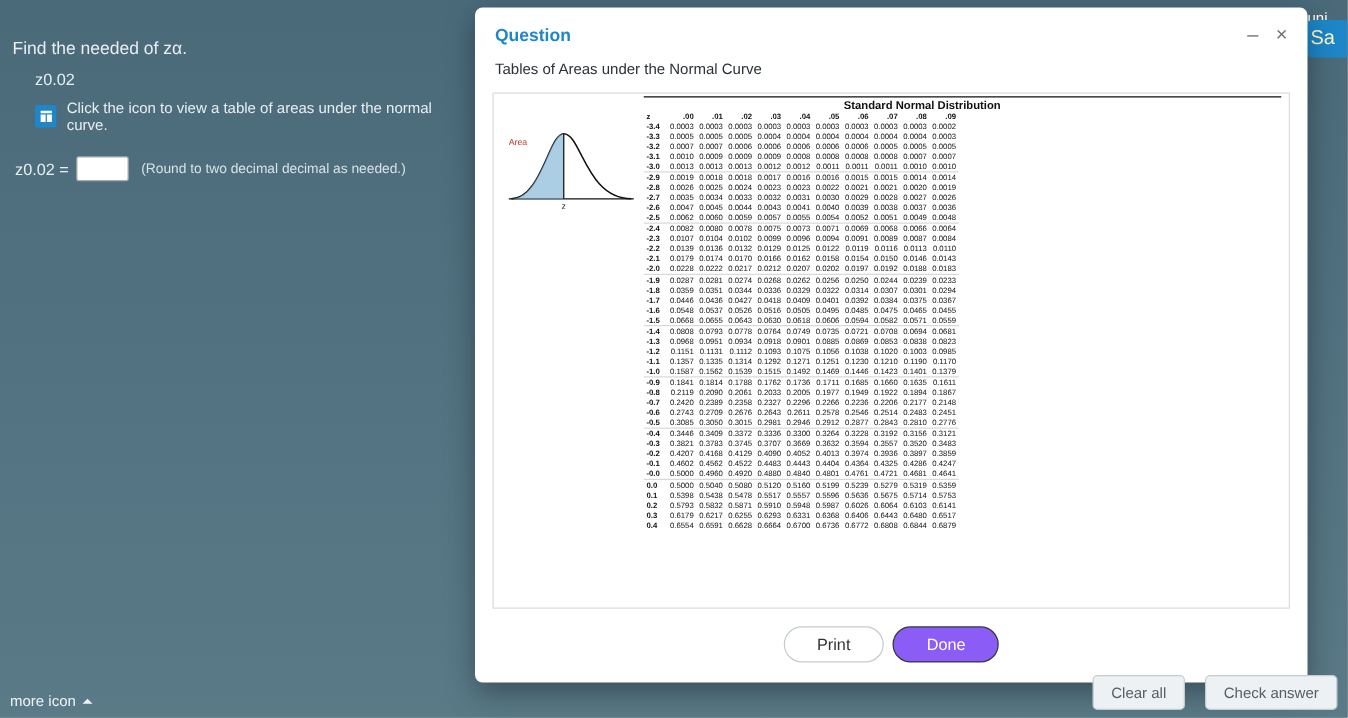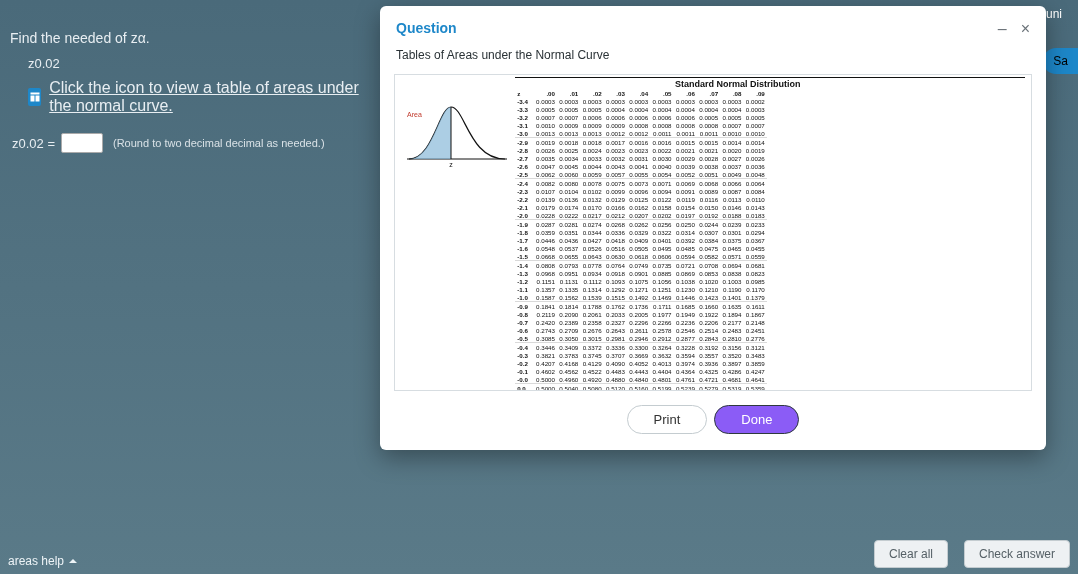--- a/index.html
+++ b/index.html
@@ -4,40 +4,40 @@
 <style>
 * { box-sizing: border-box; margin: 0; padding: 0; }
 html, body { width: 1078px; height: 574px; overflow: hidden; font-family: Arial, Helvetica, sans-serif; background: #4a6a7a; }
 .page { width: 1078px; height: 574px; position: relative; background: linear-gradient(180deg,#4a6a7a 0,#5a7a88 100%); }
 
 .topbar { height: 28px; display:flex; align-items:center; justify-content:flex-end; padding:0 16px; color:#fff; font-size:12px; gap:14px;}
 .topbar .user { font-weight:500; }
 .settings-icon svg { width:16px;height:16px;fill:#e6eef2;}
 .score-line { position:absolute; top:34px; right:48px; color:#eef4f7; font-size:12px;}
 .score-line b{color:#fff;}
-.save-pill{position:absolute;top:48px;right:0;background:#1d87c9;color:#000000;border-radius:14px 0 0 14px;padding:6px 10px;font-size:12px;}
+.save-pill{position:absolute;top:16px;right:0;background:#1d87c9;color:#fef9c3;border-radius:14px 0 0 14px;padding:6px 10px;font-size:16px;}
 
 .sidebar{position:absolute;left:10px;top:30px;width:360px;color:#e8eef2;font-size:13px;}
 .sidebar h3{font-size:14px;font-weight:500;margin-bottom:10px;}
 .sidebar .sub1{margin:8px 0 8px 18px;}
 .link-row{display:flex;align-items:center;gap:8px;margin:8px 0 18px 18px;cursor:pointer;}
 .link-row .ico{width:18px;height:18px;background:#1d87c9;border-radius:2px;display:flex;align-items:center;justify-content:center;}
 .link-row .ico svg{width:12px;height:12px;fill:#fff;}
-.link-text{text-decoration:underline;font-size:16px;}
+.link-text{font-size:12px;}
 .eq-row{margin:12px 0 0 2px;display:flex;align-items:center;gap:6px;font-size:13px;}
 .eq-row input{width:42px;height:20px;border:1px solid #aaa;border-radius:2px;font-size:12px;padding:1px 3px;}
 .round{font-size:11px;opacity:.9;margin-left:4px;}
 
 .morehelp{position:absolute;left:8px;bottom:6px;color:#eef4f7;font-size:12px;display:flex;align-items:center;gap:4px;cursor:pointer;}
 .morehelp svg{width:10px;height:10px;fill:#eef4f7;}
 .clearall{position:absolute;right:130px;bottom:6px;}
 .checkans{position:absolute;right:8px;bottom:6px;}
 .gbtn{background:#eef1f3;border:1px solid #c4ccd0;color:#556066;border-radius:4px;padding:6px 14px;font-size:12px;}
 
-.modal{position:absolute;left:380px;top:6px;width:666px;height:444px;background:#fff;border-radius:6px;box-shadow:0 8px 24px rgba(0,0,0,.35);display:flex;flex-direction:column;}
+.modal{position:absolute;left:380px;top:6px;width:666px;height:540px;background:#fff;border-radius:6px;box-shadow:0 8px 24px rgba(0,0,0,.35);display:flex;flex-direction:column;}
 .modal-head{padding:14px 16px 6px;display:flex;align-items:flex-start;}
 .modal-head .qlabel{color:#1d87c9;font-weight:600;font-size:14px;}
 .modal-close{margin-left:auto;display:flex;gap:14px;align-items:center;}
 .modal-close span{font-size:16px;color:#6a7278;cursor:pointer;}
 .modal-title{font-size:12px;color:#2a3236;padding:4px 16px 12px;}
 .table-wrap{flex:1;margin:0 14px;border:1px solid #d7dde1;overflow:hidden;position:relative;padding:6px;}
 .curve-box{position:absolute;left:8px;top:26px;width:108px;height:66px;}
 .curve-box .lbl{position:absolute;left:4px;top:10px;font-size:7px;color:#c0392b;}
 .tbl-title{position:absolute;top:4px;left:280px;font-size:9px;font-weight:700;color:#111;}
 .rule-top{position:absolute;top:2px;left:120px;right:6px;height:1px;background:#111;}
@@ -655,20 +655,20 @@
       </table>
     </div>
 
     <div class="modal-foot">
       <button class="pbtn">Print</button>
       <button class="pbtn dark">Done</button>
     </div>
   </div>
 
   <div class="morehelp">
-    <span>areas help</span>
+    <span>more icon</span>
     <svg viewBox="0 0 10 10">
         <path d="M1 7 L5 3 L9 7"></path>
       </svg>
   </div>
   <button class="gbtn clearall">Clear all</button>
   <button class="gbtn checkans">Check answer</button>
 </div>
 
 </body></html>

